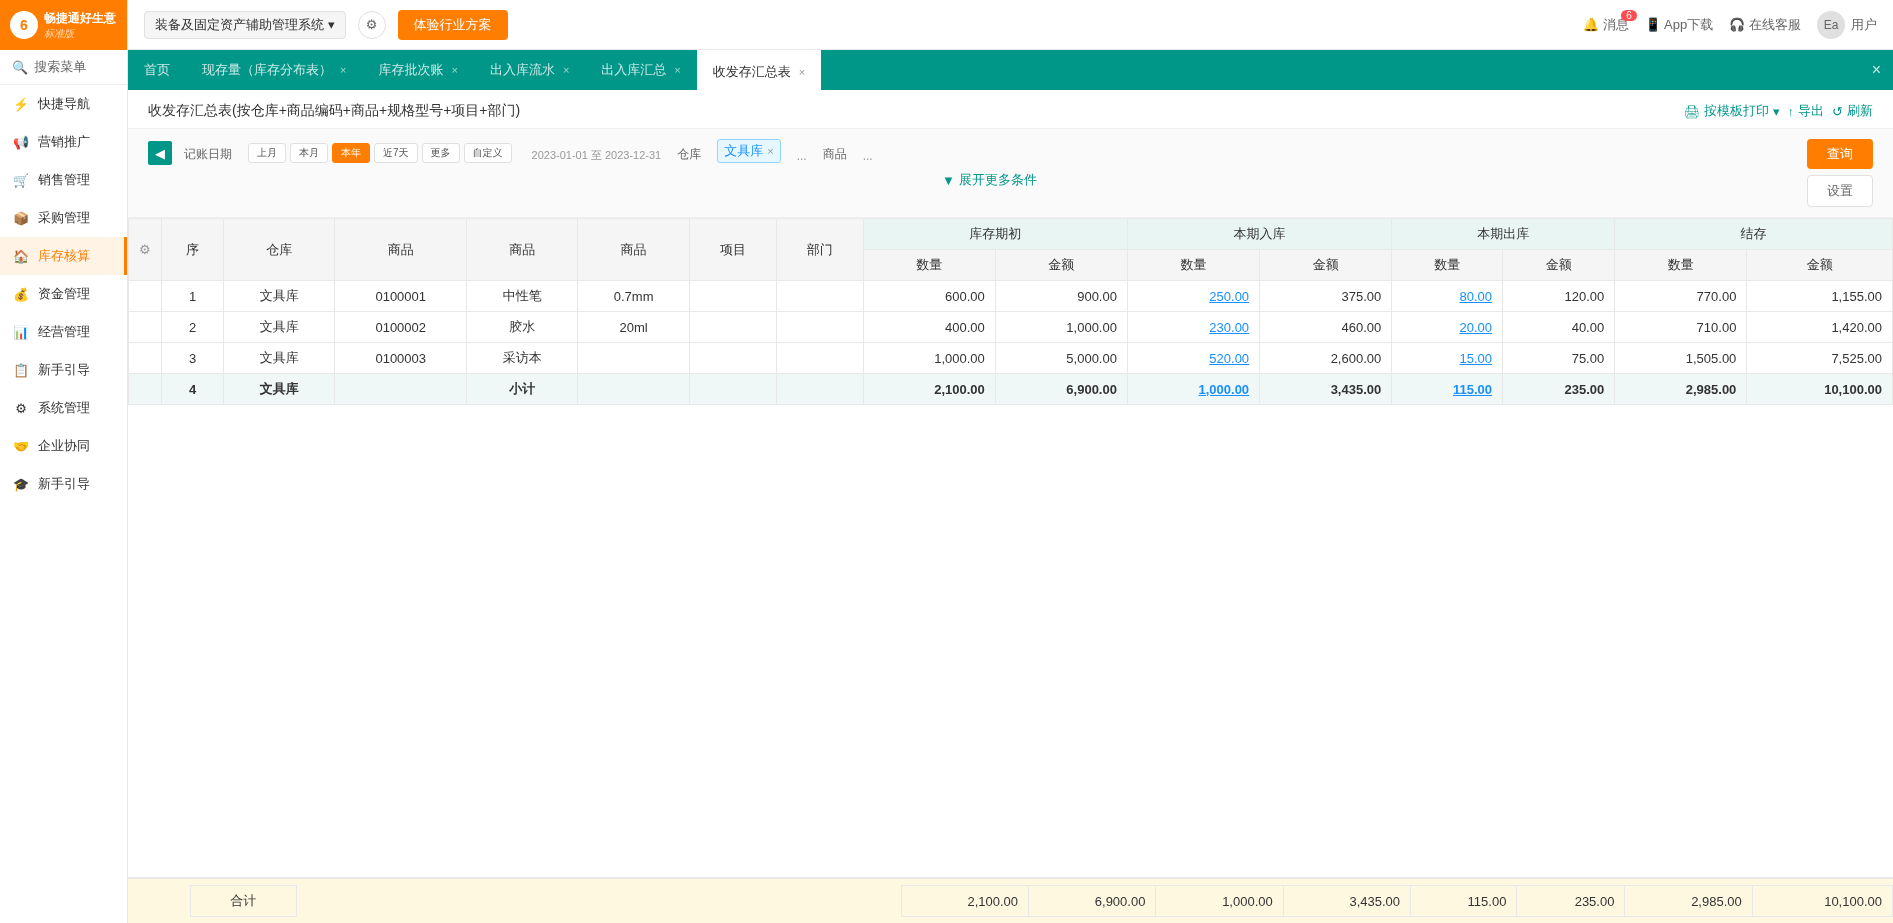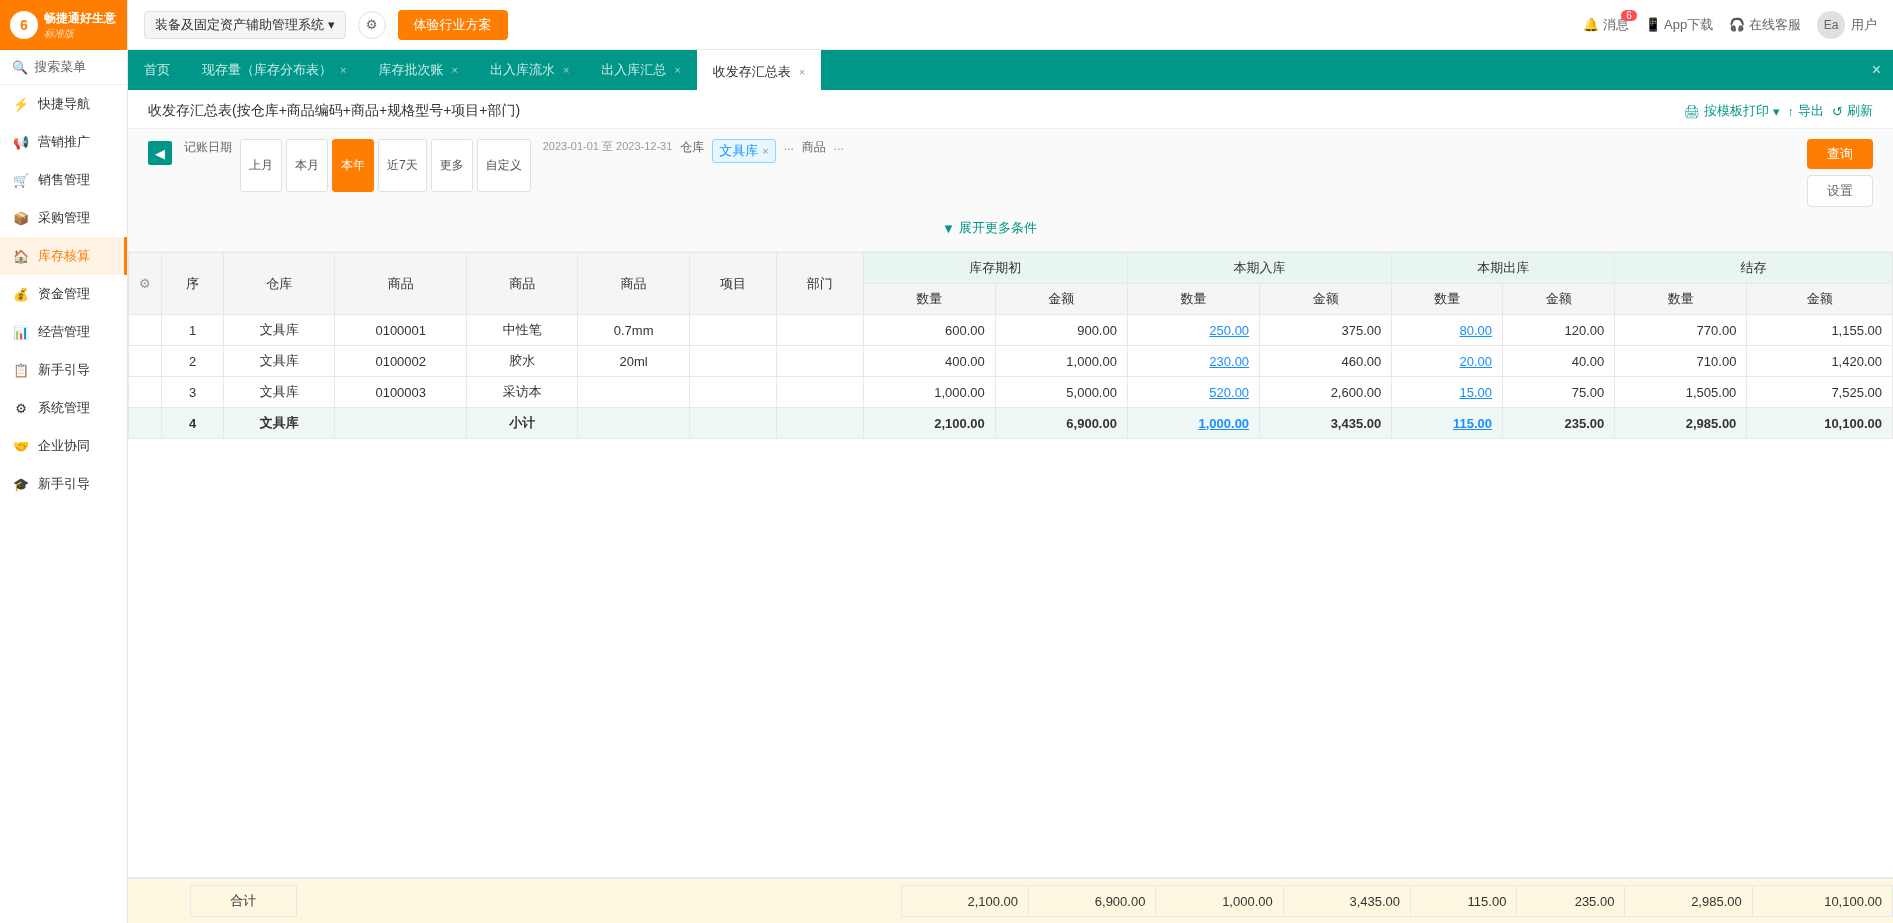--- a/index.html
+++ b/index.html
@@ -39,21 +39,21 @@
     .content { flex: 1; background: #fff; overflow-y: auto; display: flex; flex-direction: column; }
 
     
     .page-header { padding: 12px 20px 8px; border-bottom: 1px solid #f0f0f0; display: flex; align-items: center; justify-content: space-between; }
     .page-title { font-size: 14px; color: #333; font-weight: 500; }
     .page-actions { display: flex; align-items: center; gap: 8px; color: #009688; font-size: 12px; }
     .page-action-btn { display: flex; align-items: center; gap: 4px; cursor: pointer; color: #009688; font-size: 12px; }
     .filter-toggle { width: 24px; height: 24px; background: #009688; color: #fff; display: flex; align-items: center; justify-content: center; cursor: pointer; border-radius: 2px; flex-shrink: 0; margin-top: 2px; }
     .filter-label { color: #666; font-size: 12px; white-space: nowrap; }
     .filter-date-btns { display: flex; align-items: center; gap: 4px; }
-    .filter-btn { padding: 17px 8px; border: 1px solid #e0e0e0; border-radius: 3px; cursor: pointer; font-size: 12px; color: #555; background: #fff; }
+    .filter-btn { padding: 2px 8px; border: 1px solid #e0e0e0; border-radius: 3px; cursor: pointer; font-size: 10px; color: #555; background: #fff; }
     .filter-btn.active { background: #ff7d00; color: #fff; border-color: #ff7d00; }
     .filter-date-range { font-size: 11px; color: #999; margin-left: 4px; }
     .filter-tag { background: #e6f7ff; border: 1px solid #91d5ff; border-radius: 3px; padding: 2px 6px; font-size: 12px; color: #1890ff; display: flex; align-items: center; gap: 4px; }
     .filter-tag-close { cursor: pointer; color: #999; font-size: 11px; }
     .filter-more { color: #999; font-size: 12px; cursor: pointer; }
     .filter-expand { display: flex; align-items: center; gap: 4px; color: #009688; cursor: pointer; font-size: 12px; padding: 4px 0; justify-content: center; }
     .btn-query { background: #ff7d00; color: #fff; border: none; border-radius: 4px; padding: 6px 20px; cursor: pointer; font-size: 13px; }
     .btn-settings { background: #fff; border: 1px solid #e0e0e0; border-radius: 4px; padding: 6px 16px; cursor: pointer; font-size: 13px; color: #666; }
 
     
@@ -208,21 +208,21 @@
           <span>↺</span>
           <span>刷新</span>
         </div>
       </div>
     </div>
 
     <div style="padding:10px 20px;background:#fafafa;border-bottom:1px solid #f0f0f0;">
       <div style="display:flex;gap:12px;align-items:flex-start;">
         <div class="filter-toggle">◀</div>
         <div style="flex:1;">
-          <div style="display:flex;align-items:flex-start;gap:8px;flex-wrap:wrap;margin-bottom:23px;">
+          <div style="display:flex;align-items:flex-end;gap:16px;flex-wrap:wrap;margin-bottom:4px;">
             <span class="filter-label">记账日期</span>
             <div class="filter-date-btns" id="date-btns">
                 <button class="filter-btn">上月</button>
                 <button class="filter-btn">本月</button>
                 <button class="filter-btn active">本年</button>
                 <button class="filter-btn">近7天</button>
                 <button class="filter-btn">更多</button>
                 <button class="filter-btn">自定义</button>
               </div>
             <span class="filter-date-range">2023-01-01 至 2023-12-31</span>

